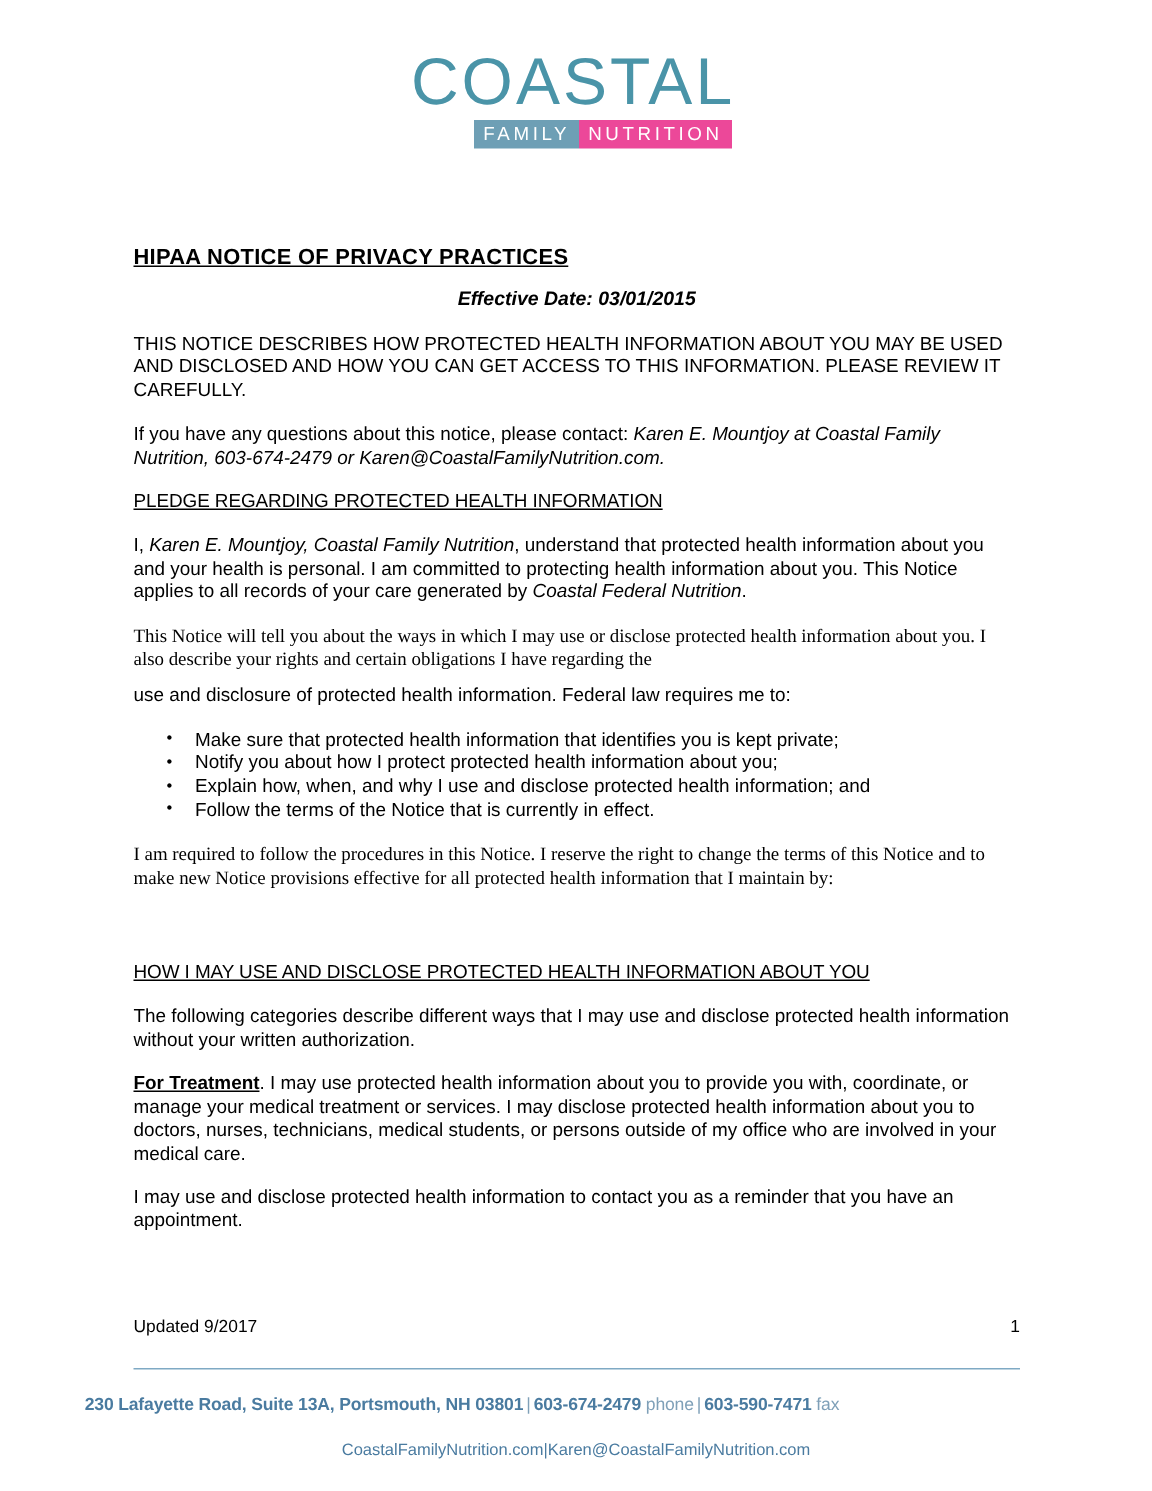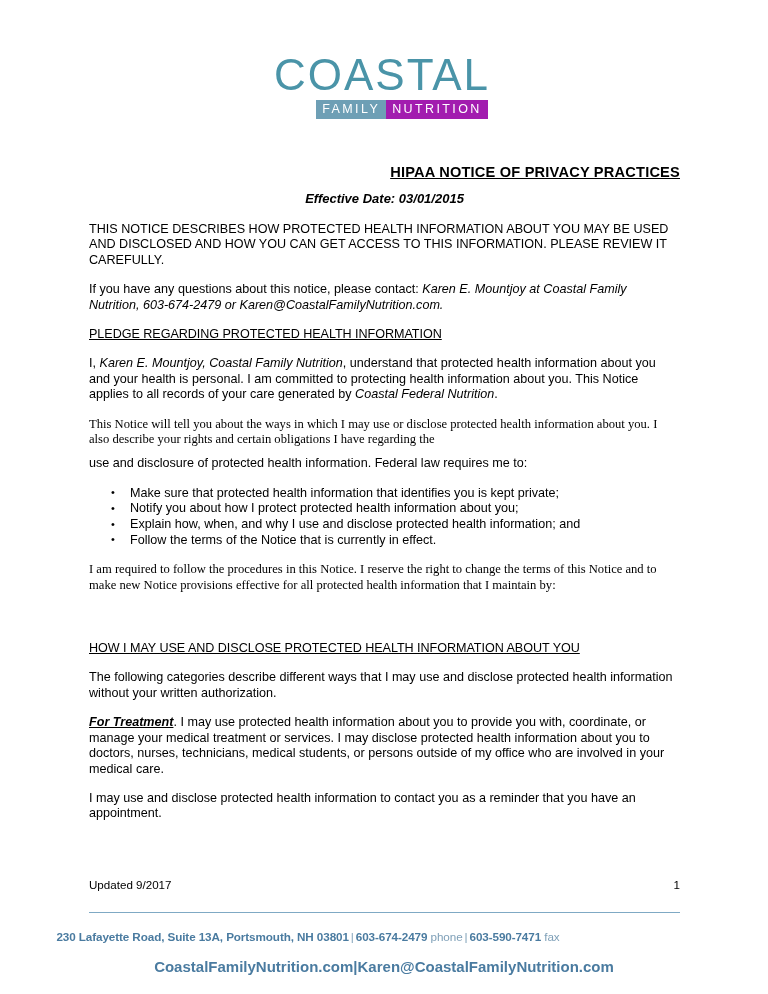--- a/index.html
+++ b/index.html
@@ -20,21 +20,21 @@
     position: relative;
     width: 768px;
     height: 994px;
     box-sizing: border-box;
   }
 
   
   .logo-block {
     position: absolute;
     left: 0;
-    top: 52px;
+    top: 32px;
     width: 764px;
     text-align: center;
   }
   .logo-word {
     font-family: "Liberation Sans", sans-serif;
     font-size: 44px;
     letter-spacing: 2px;
     color: #4a94a8;
     line-height: 46px;
     font-weight: 400;
@@ -49,34 +49,34 @@
   }
   .logo-band {
     color: #ffffff;
     font-size: 12.5px;
     letter-spacing: 2.4px;
     padding: 0 6px;
     font-weight: 400;
     white-space: pre;
   }
   .logo-band.family { background: #6e9fb5; }
-  .logo-band.nutrition { background: #a21caf; }
+  .logo-band.nutrition { background: #ec4899; }
 
   
   .doc {
     position: absolute;
     left: 89px;
     top: 163px;
     width: 591px;
     font-size: 12.6px;
     line-height: 15.4px;
   }
 
   .doc-title {
-    text-align: right;
+    text-align: left;
     font-weight: bold;
     font-size: 14.6px;
     text-decoration: underline;
     letter-spacing: 0.2px;
     margin: 0 0 10px 0;
     line-height: 18px;
   }
   .doc-subtitle {
     text-align: center;
     font-weight: bold;
@@ -96,21 +96,21 @@
 
   .sec-head {
     margin: 0 0 14px 0;
     text-decoration: underline;
     font-weight: 400;
     letter-spacing: -0.05px;
     white-space: nowrap;
   }
 
   .it { font-style: italic; }
-  .bu { font-weight: bold; text-decoration: underline; font-style: italic; }
+  .bu { font-weight: bold; text-decoration: underline; }
 
   ul.bullets {
     list-style: none;
     margin: 0 0 14px 0;
     padding: 0;
   }
   ul.bullets.pre-gap { margin-top: 12px; }
   ul.bullets li {
     position: relative;
     padding-left: 41px;
@@ -165,22 +165,22 @@
     font-weight: 400;
     color: #7fa0b8;
     padding: 0 2px;
   }
   .foot-web {
     position: absolute;
     left: 0;
     top: 959px;
     width: 768px;
     text-align: center;
-    font-size: 15px;
-    font-weight: bold;
+    font-size: 11px;
+    font-weight: normal;
     color: #4a7ba0;
     line-height: 16px;
   }
 </style>
 </head>
 <body>
 
 <div class="page">
 
   <div class="logo-block">

